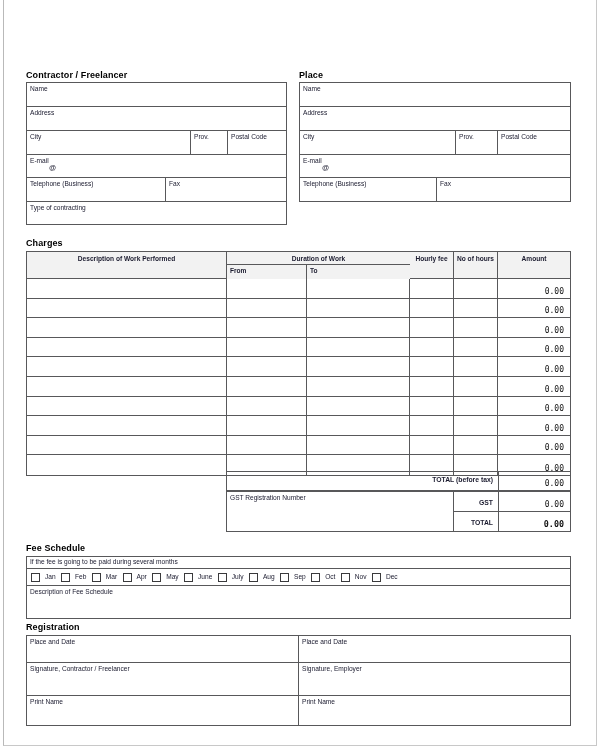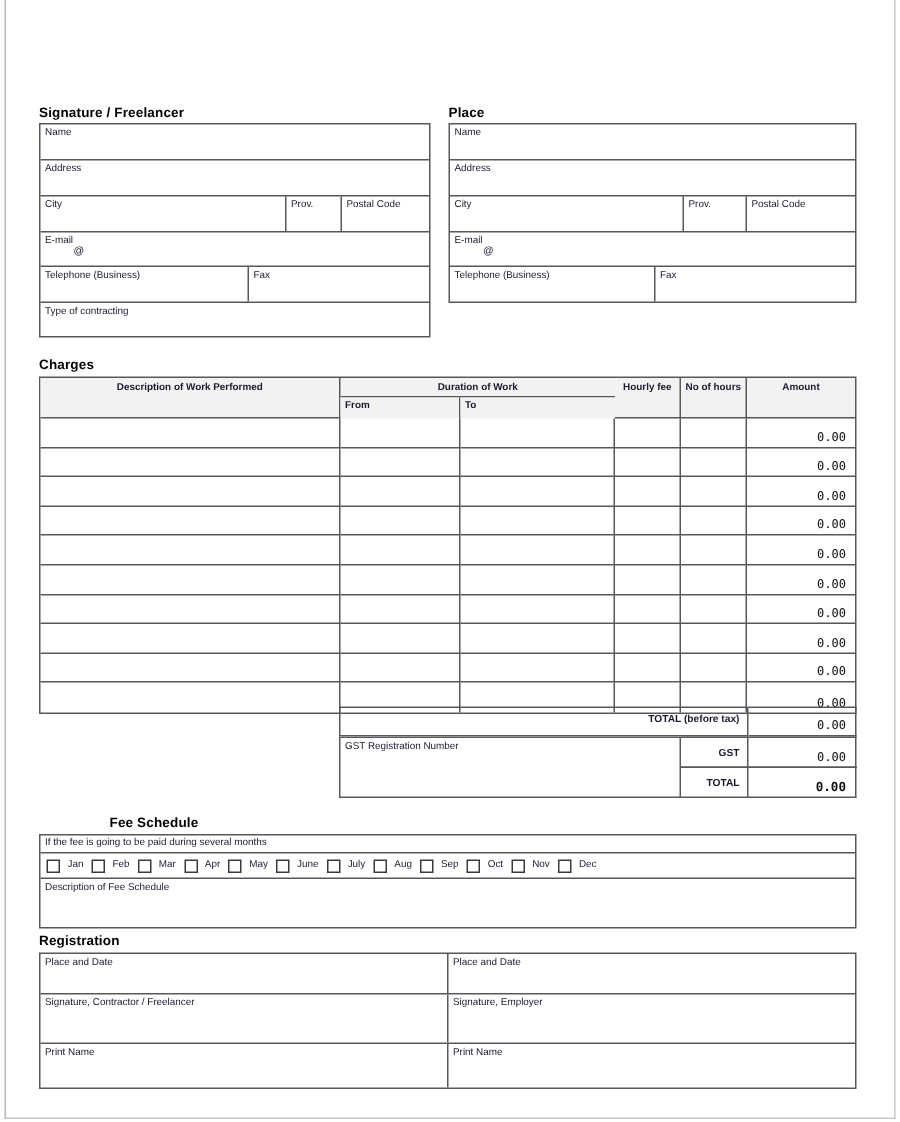--- a/index.html
+++ b/index.html
@@ -209,21 +209,21 @@
   
   .conf .row { border-bottom: 1px solid #58585a; }
   .conf .row:last-child { border-bottom: none; }
 </style>
 </head>
 <body>
 
 <div class="page">
 
 
-  <div class="sec-head" style="left:22px; top:70px;">Signature / Freelancer</div>
+  <div class="sec-head" style="left:22px; top:70px;">Contractor / Freelancer</div>
 
   <div class="tbl" style="left:22px; top:82px; width:261px;">
     <div class="row">
       <div class="cell" style="width:259px; height:23px;">
         <span class="lbl">Name</span>
       </div>
     </div>
     <div class="row">
       <div class="cell" style="width:259px; height:23px;">
         <span class="lbl">Address</span>
@@ -446,21 +446,21 @@
 
       <div class="trow" style="position:absolute; left:228px; top:20px; height:21px;">
         <div class="tlabel" style="width:45px; height:21px; padding-top:7px; border-left:none;">TOTAL</div>
         <div class="tval" style="height:21px;">
           <span class="amt-val tbig">0.00</span>
         </div>
       </div>
     </div>
   </div>
 
-  <div class="sec-head" style="left:22px; top:543px;margin-left:47px;">Fee Schedule</div>
+  <div class="sec-head" style="left:22px; top:543px;">Fee Schedule</div>
 
   <div class="tbl" style="left:22px; top:556px; width:545px;">
     <div class="row">
       <div class="cell" style="width:543px; height:11px; padding-top:1px;">If the fee is going to be paid during several months</div>
     </div>
     <div class="row">
       <div class="cell" style="width:543px; height:16px; padding:0;">
         <div class="months" id="month-list">
             <div class="mitem">
               <span class="cbx"></span>

